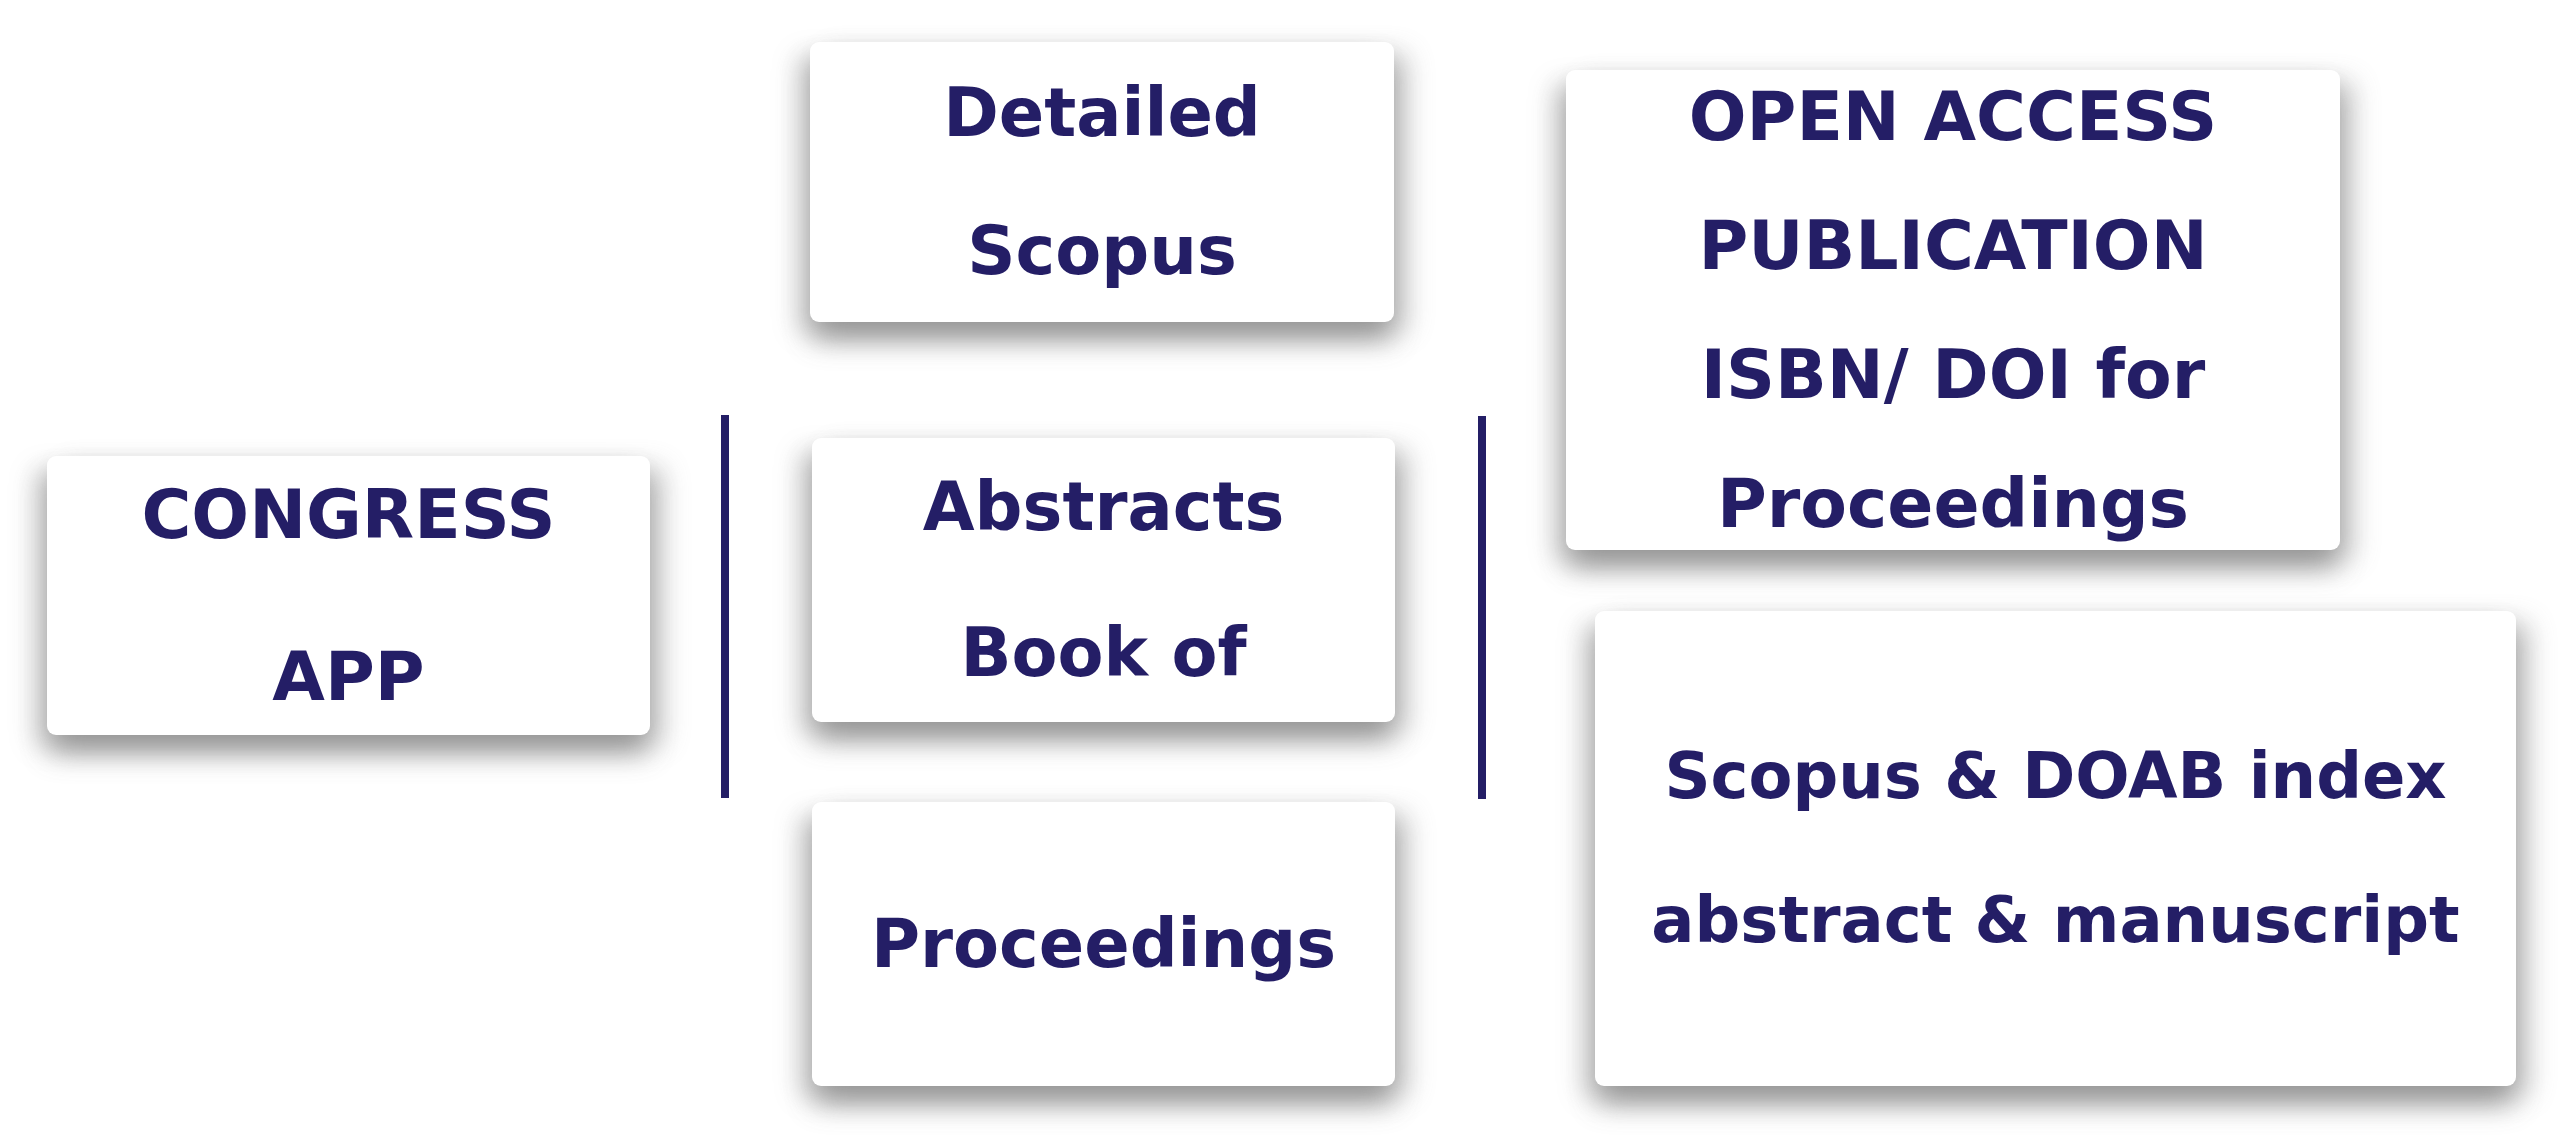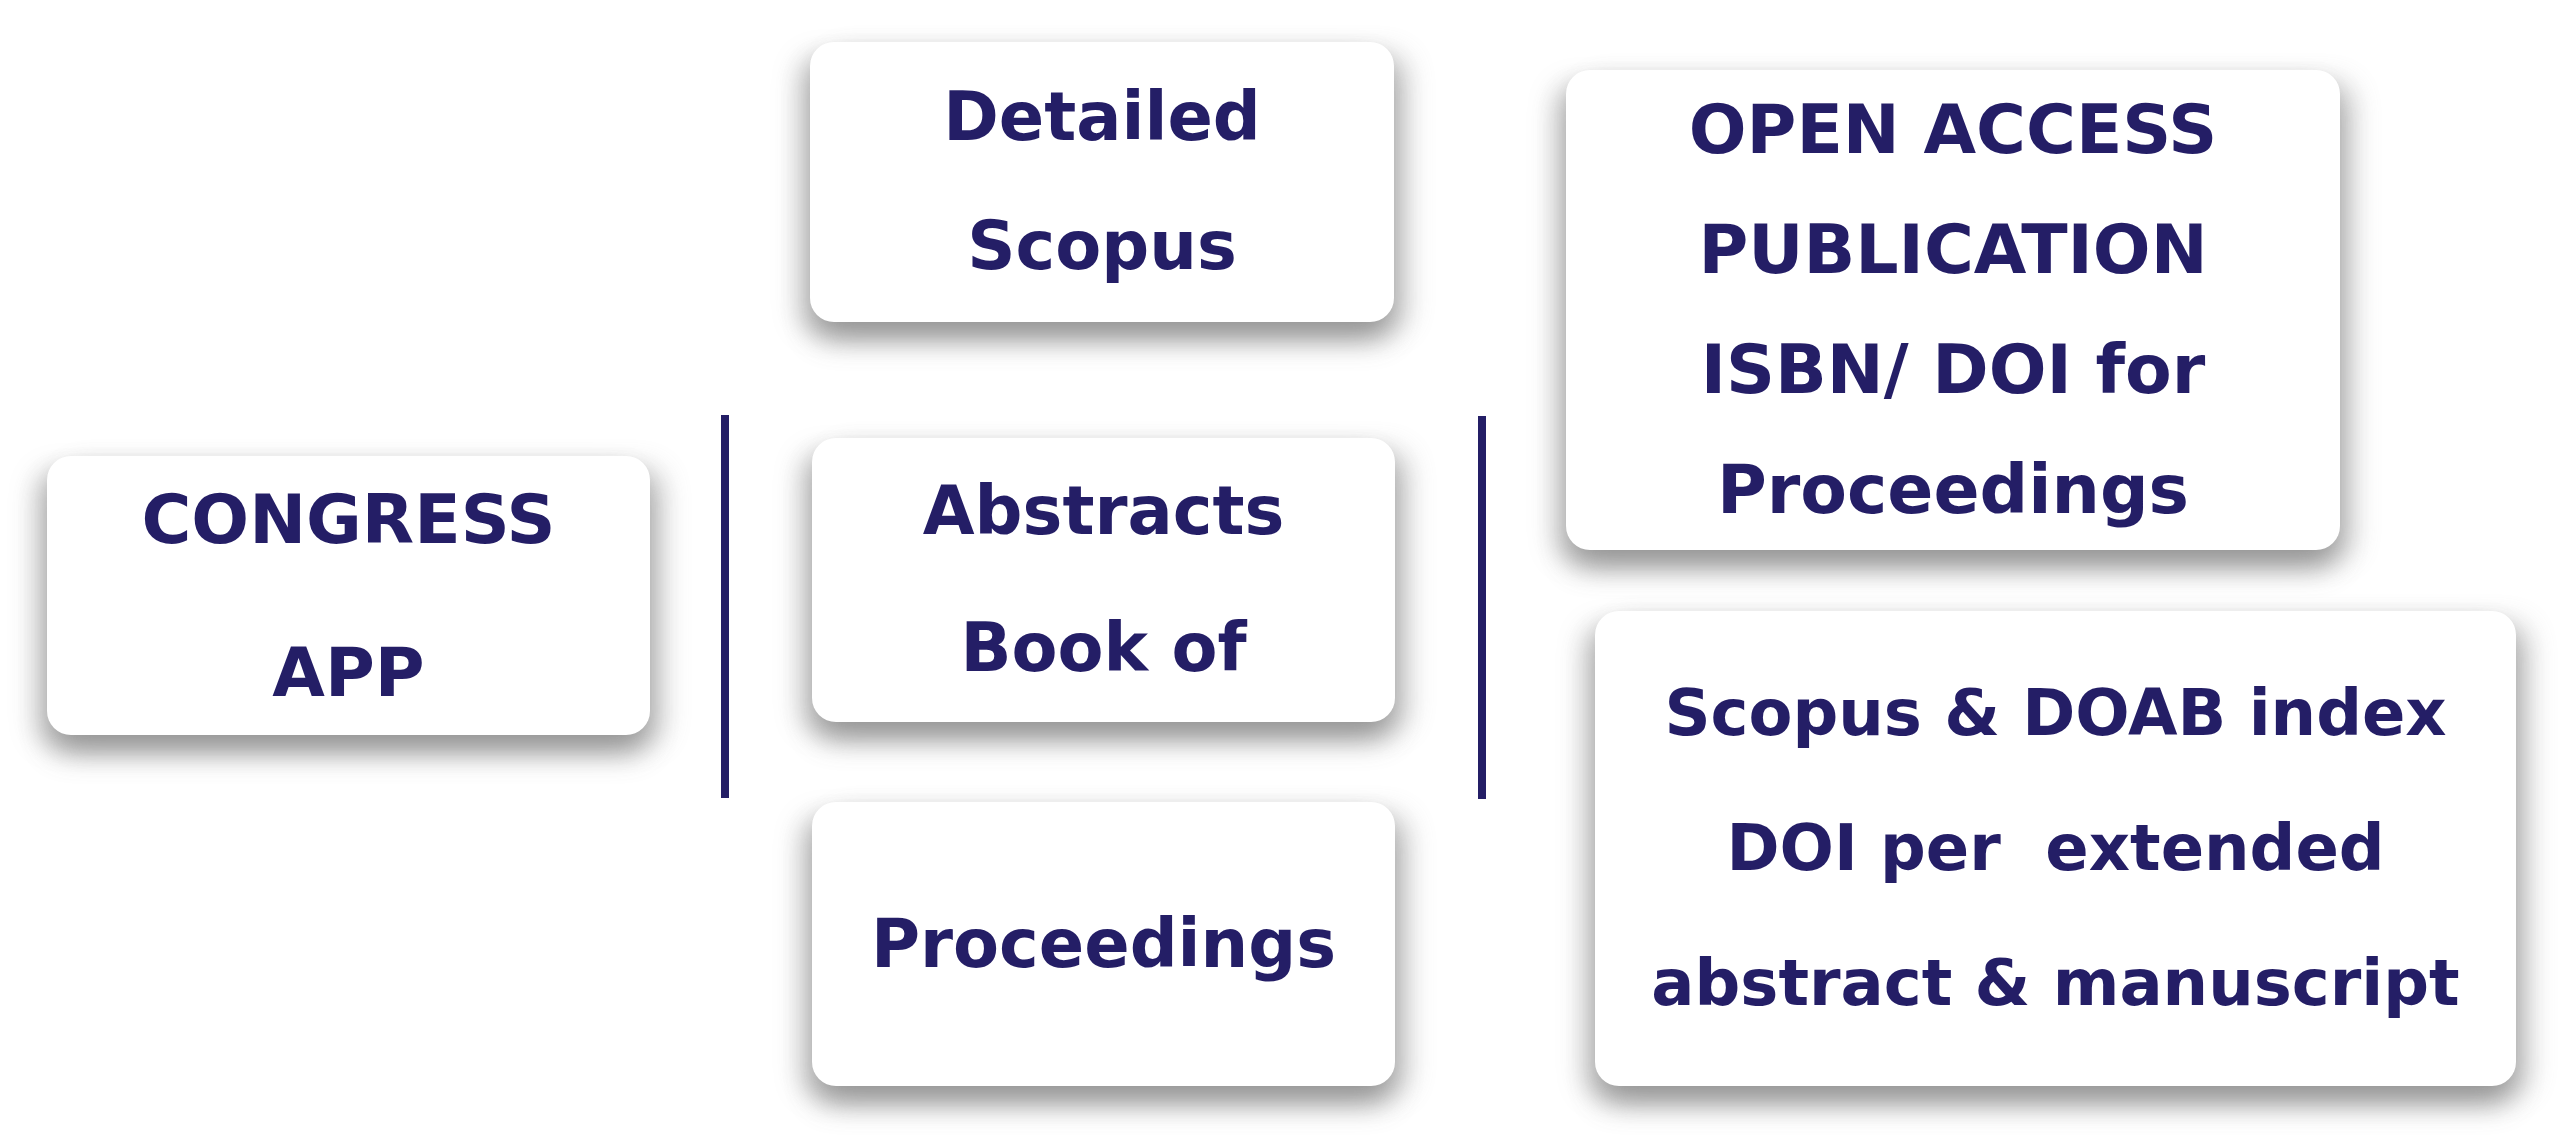--- a/index.html
+++ b/index.html
@@ -11,32 +11,33 @@
     position: relative;
     width: 2576px;
     height: 1138px;
     background: #ffffff;
     overflow: hidden;
     font-family: "DejaVu Sans", "Liberation Sans", sans-serif;
   }
   .card {
     position: absolute;
     background: #ffffff;
-    border-radius: 24px;
+    border-radius: 9px;
     display: flex;
     flex-direction: column;
     align-items: center;
     justify-content: center;
     text-align: center;
     font-weight: 700;
     color: #241e66;
     box-shadow:
       0 20px 27px rgba(95, 95, 95, 0.42),
       15px 10.6px 26px rgba(120, 120, 120, 0.30),
       -13.7px 12px 24px rgba(120, 120, 120, 0.28);
+    gap: 9px;
   }
   .card .line {
     white-space: pre; 
   }
   
   .card-congress {
     left: 47px; top: 444px; width: 603px; height: 279px;
     font-size: 68px; line-height: 153px; margin-top: 12px;
   }
   .card-detailed {
@@ -97,18 +98,17 @@
 
   <div class="card card-openaccess">
     <div class="line">OPEN ACCESS</div>
     <div class="line">PUBLICATION</div>
     <div class="line">ISBN/ DOI for</div>
     <div class="line">Proceedings</div>
   </div>
 
   <div class="card card-indexing">
     <div class="line">Scopus &amp; DOAB index</div>
-    <div class="line">DOI per  extended</div>
     <div class="line">abstract &amp; manuscript</div>
   </div>
 
 </div>
 
 
 </body></html>

